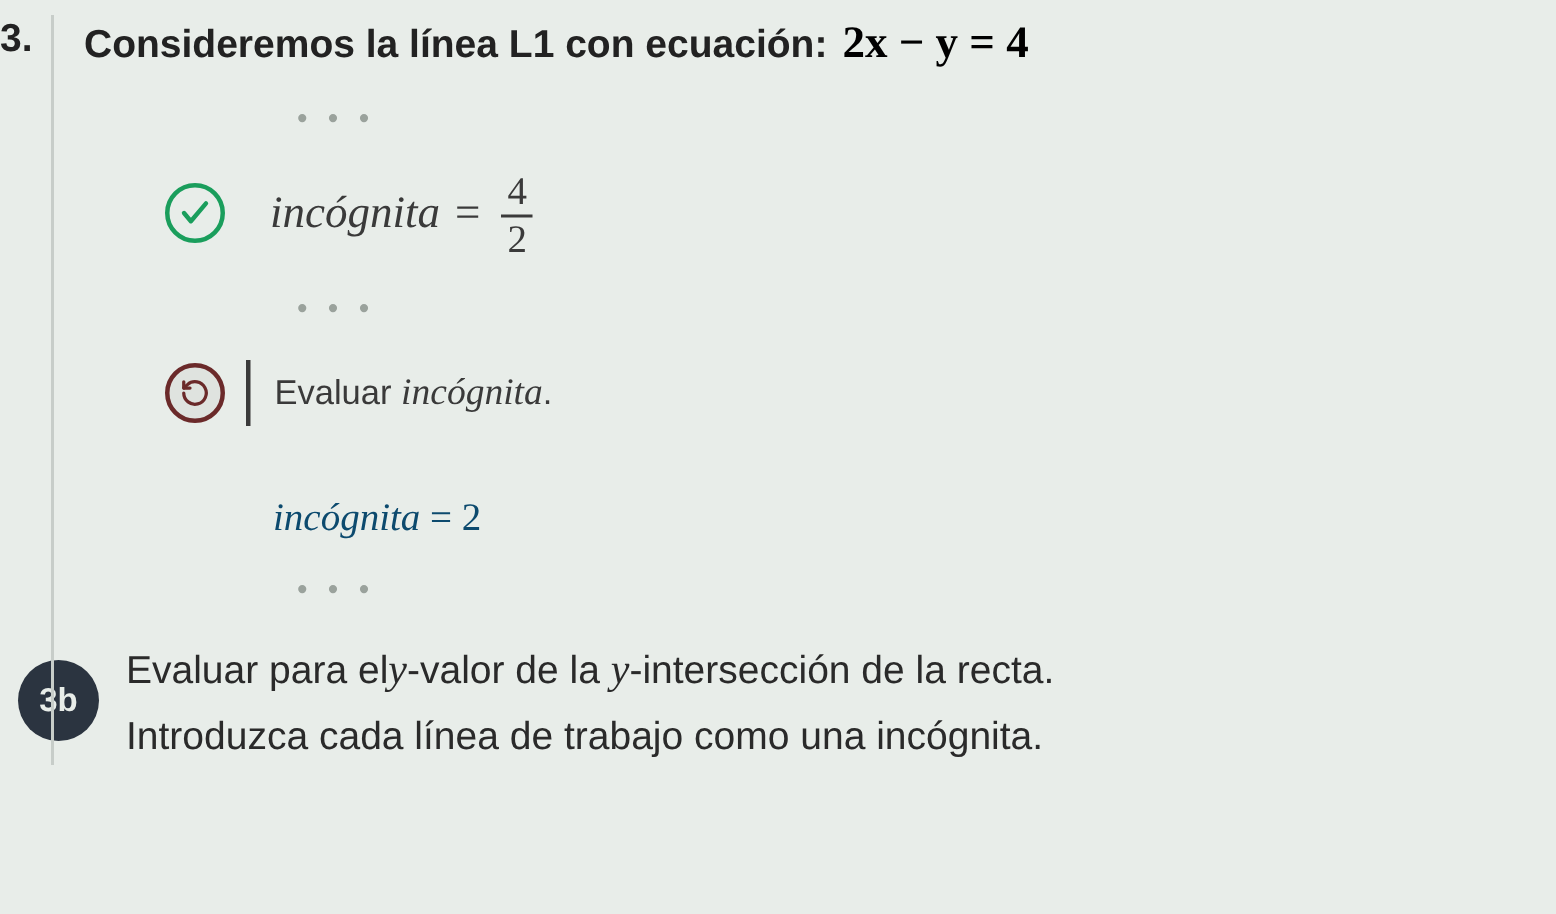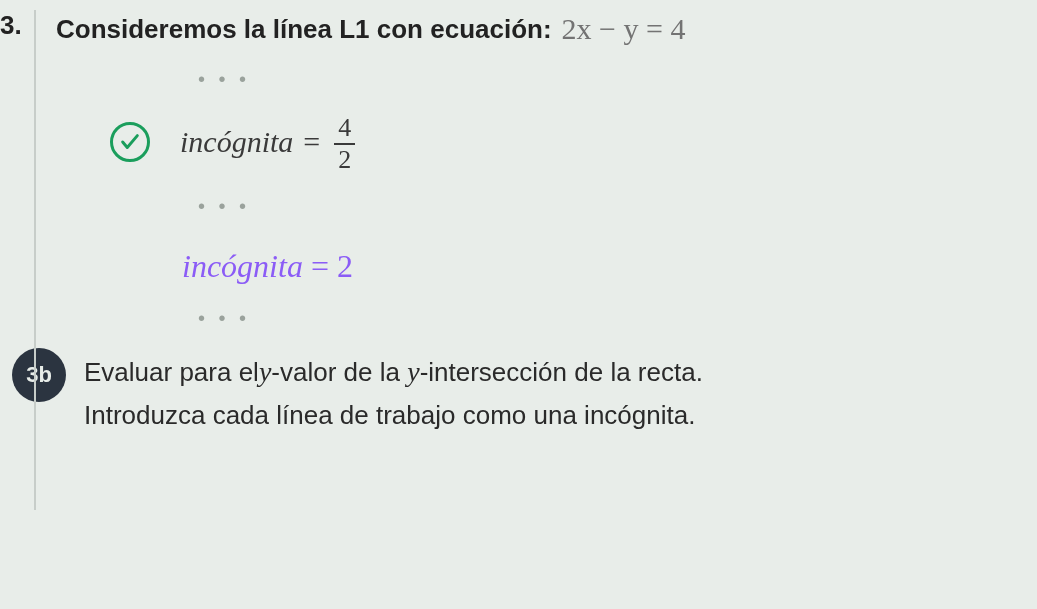--- a/index.html
+++ b/index.html
@@ -27,23 +27,23 @@
     margin-left: 56px;
     font-size: 26px;
     font-weight: 600;
     color: #222;
     display: flex;
     align-items: center;
     gap: 6px;
   }
   .prompt-row .eq {
     font-family: "Times New Roman", Times, serif;
-    font-weight: 400;
+    font-weight: 700;
     font-size: 30px;
-    color: #737373;
+    color: #000000;
     margin-left: 4px;
   }
   .vline {
     position: absolute;
     left: 34px;
     top: 10px;
     width: 0;
     height: 500px;
     border-left: 2px solid #c7cdc9;
   }
@@ -130,37 +130,37 @@
     font-size: 23px;
     color: #3a3a3a;
   }
   .eval-text .ital {
     font-family: "Times New Roman", Times, serif;
     font-style: italic;
     font-size: 25px;
   }
   .result-row {
     margin-left: 182px;
-    margin-top: 30px;
-    font-family: "Times New Roman", Times, serif;
-    font-style: italic;
-    font-size: 32px;
-    color: #8b5cf6;
+    margin-top: 46px;
+    font-family: "Times New Roman", Times, serif;
+    font-style: italic;
+    font-size: 26px;
+    color: #0c4a6e;
   }
   .result-row .nonit { font-style: normal; }
   .dots3 {
     margin-left: 198px;
     margin-top: 22px;
     font-size: 20px;
     color: #9aa29c;
     letter-spacing: 4px;
   }
   .sub-row {
     display: flex;
-    align-items: flex-start;
+    align-items: center;
     margin-top: 18px;
     margin-left: 12px;
     gap: 18px;
   }
   .badge {
     width: 54px;
     height: 54px;
     border-radius: 50%;
     background: #2b3440;
     color: #e8ede9;
@@ -214,20 +214,32 @@
       <span class="nonit">=</span>
       <span class="frac">
         <span class="num">4</span>
         <span class="den">2</span>
       </span>
     </div>
   </div>
 
   <div class="dots2">• • •</div>
 
+  <div class="eval-row">
+    <div class="refresh-icon">
+      <svg viewBox="0 0 24 24" fill="none" stroke="#6b2a2a" stroke-width="2.6" stroke-linecap="round" stroke-linejoin="round">
+        <path d="M3 12a9 9 0 1 0 3-6.7L3 8"></path>
+        <polyline points="3 3 3 8 8 8"></polyline>
+      </svg>
+    </div>
+    <div class="eval-divider"></div>
+    <div class="eval-text">
+      <span>Evaluar </span><span class="ital">incógnita</span><span>.</span>
+    </div>
+  </div>
 
   <div class="result-row">
     <span>incógnita</span><span class="nonit"> = </span><span class="nonit">2</span>
   </div>
 
   <div class="dots3">• • •</div>
 
   <div class="sub-row">
     <div class="badge">3b</div>
     <div class="sub-text">

